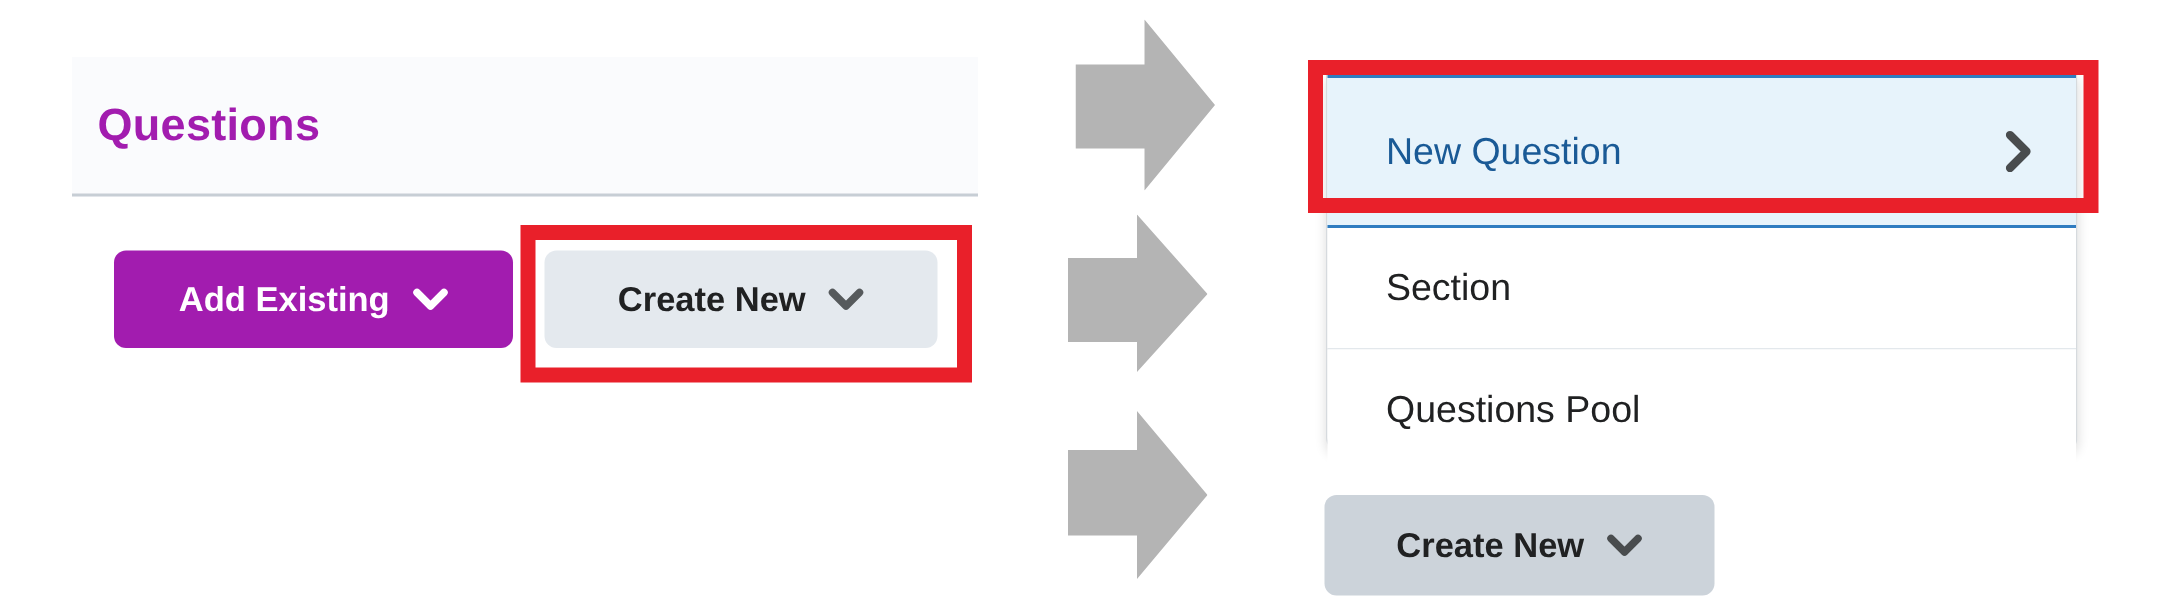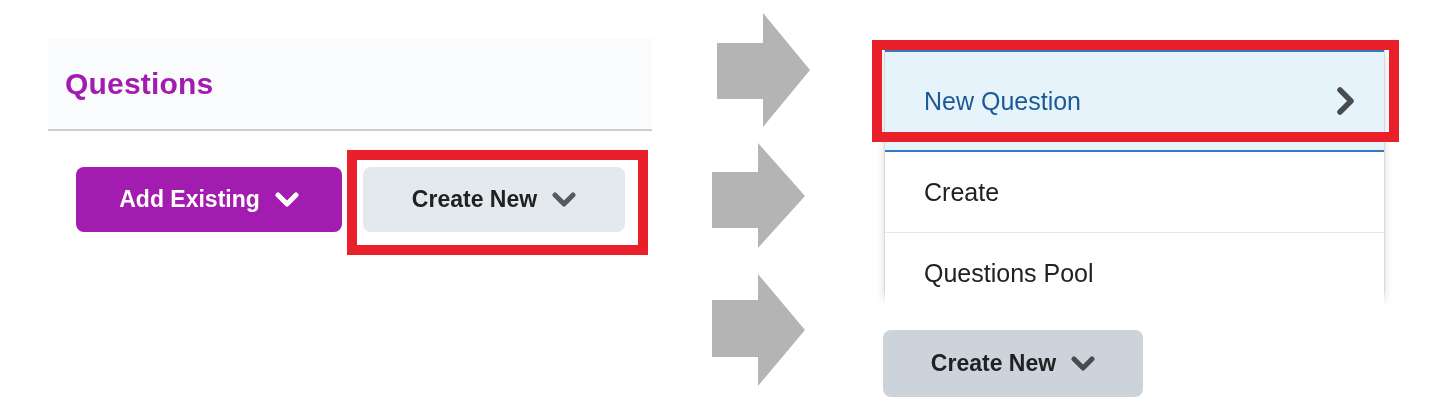--- a/index.html
+++ b/index.html
@@ -149,21 +149,21 @@
   </svg>
 
   <div class="menu">
     <div class="menu-item selected">
       <span>New Question</span>
       <svg width="17" height="28" viewBox="0 0 17 28">
         <path d="M3 3 L14 14 L3 25" fill="none" stroke="#494c4e" stroke-width="5.5" stroke-linecap="round" stroke-linejoin="round"></path>
       </svg>
     </div>
     <div class="menu-item plain">
-      <span>Create</span>
+      <span>Section</span>
     </div>
     <div class="menu-divider"></div>
     <div class="menu-item plain">
       <span>Questions Pool</span>
     </div>
   </div>
 
   <button class="btn" id="create-new-btn-pressed">
     <span>Create New</span>
     <svg width="24" height="15" viewBox="0 0 24 15">

